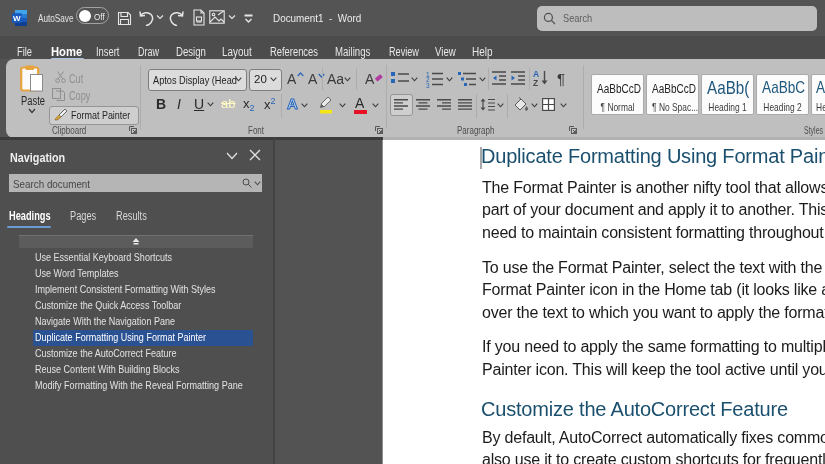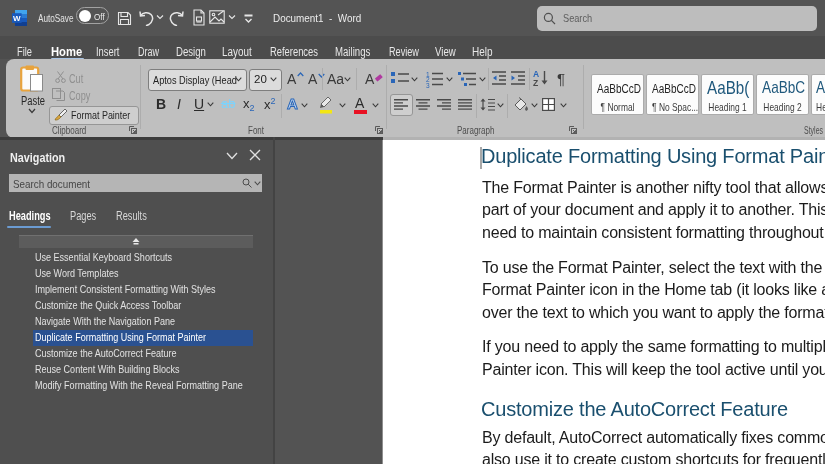--- a/index.html
+++ b/index.html
@@ -181,21 +181,21 @@
 <svg class="abs" style="left:374px;top:73px" width="9" height="9" viewBox="0 0 9 9">
     <rect x="1" y="3" width="7" height="4" rx="0.5" fill="#b03aa0" transform="rotate(-40 4.5 4.5)"></rect>
   </svg>
 
 <div class="abs" style="left:156px;top:96px;font-size:14px;font-weight:bold;color:#2b2b2b;">B</div>
 <div class="abs" style="left:177px;top:96px;font-size:14px;font-style:italic;color:#2b2b2b;">I</div>
 <div class="abs" style="left:194px;top:96px;font-size:14px;text-decoration:underline;color:#2b2b2b;">U</div>
 <svg class="abs" style="left:207px;top:102px" width="7" height="5" viewBox="0 0 7 5" fill="none" stroke="#3a3a3a" stroke-width="1.1">
     <path d="M0.7 0.7 L3.5 3.8 L6.3 0.7"></path>
   </svg>
-<div class="abs" style="left:221px;top:96px;font-size:13px;color:#7dd3fc;text-decoration:line-through;">ab</div>
+<div class="abs" style="left:221px;top:96px;font-size:13px;color:#fef9c3;text-decoration:line-through;">ab</div>
 <div class="abs" style="left:243px;top:96px;font-size:13px;color:#2b2b2b;">x<span style="font-size:9px;color:#2a66b8;vertical-align:-3px;">2</span></div>
 <div class="abs" style="left:264px;top:96px;font-size:13px;color:#2b2b2b;">x<span style="font-size:9px;color:#2a66b8;vertical-align:5px;">2</span></div>
 <div class="gsep" style="left:281px;top:94px;height:24px;"></div>
 <div class="abs" style="left:287px;top:95px;font-size:15px;font-weight:bold;color:#c9dcf0;-webkit-text-stroke:1px #2a66b8;">A</div>
 <svg class="abs" style="left:301px;top:103px" width="7" height="5" viewBox="0 0 7 5" fill="none" stroke="#3a3a3a" stroke-width="1.1">
     <path d="M0.7 0.7 L3.5 3.8 L6.3 0.7"></path>
   </svg>
 
 <svg class="abs" style="left:318px;top:95px" width="15" height="19" viewBox="0 0 15 19">
   <path d="M3 9 L10 2 L13 5 L6 12 Z" fill="#e8e8e8" stroke="#5a5a5a" stroke-width="0.9"></path>

